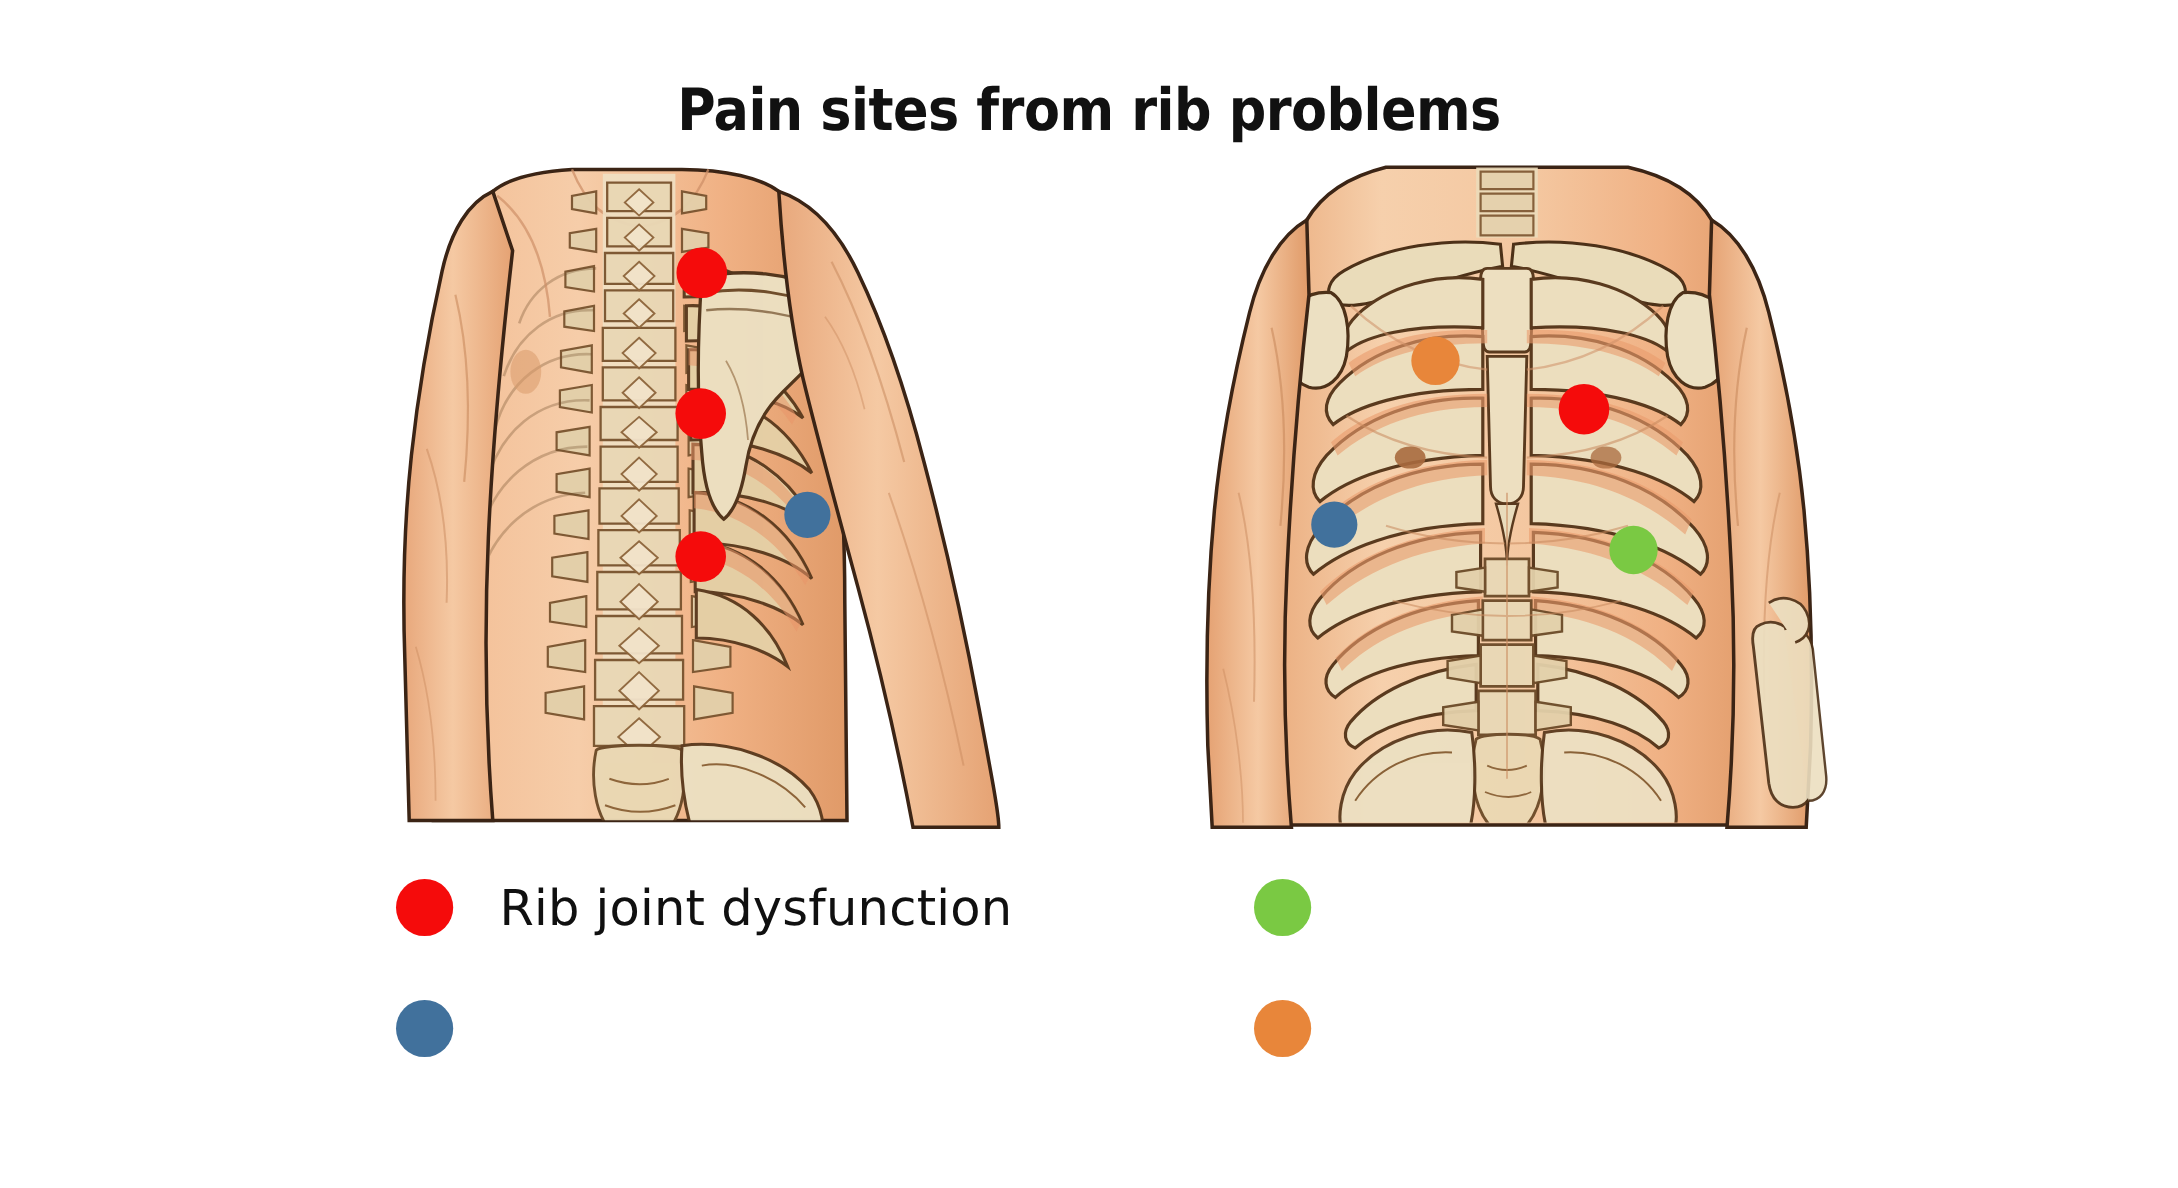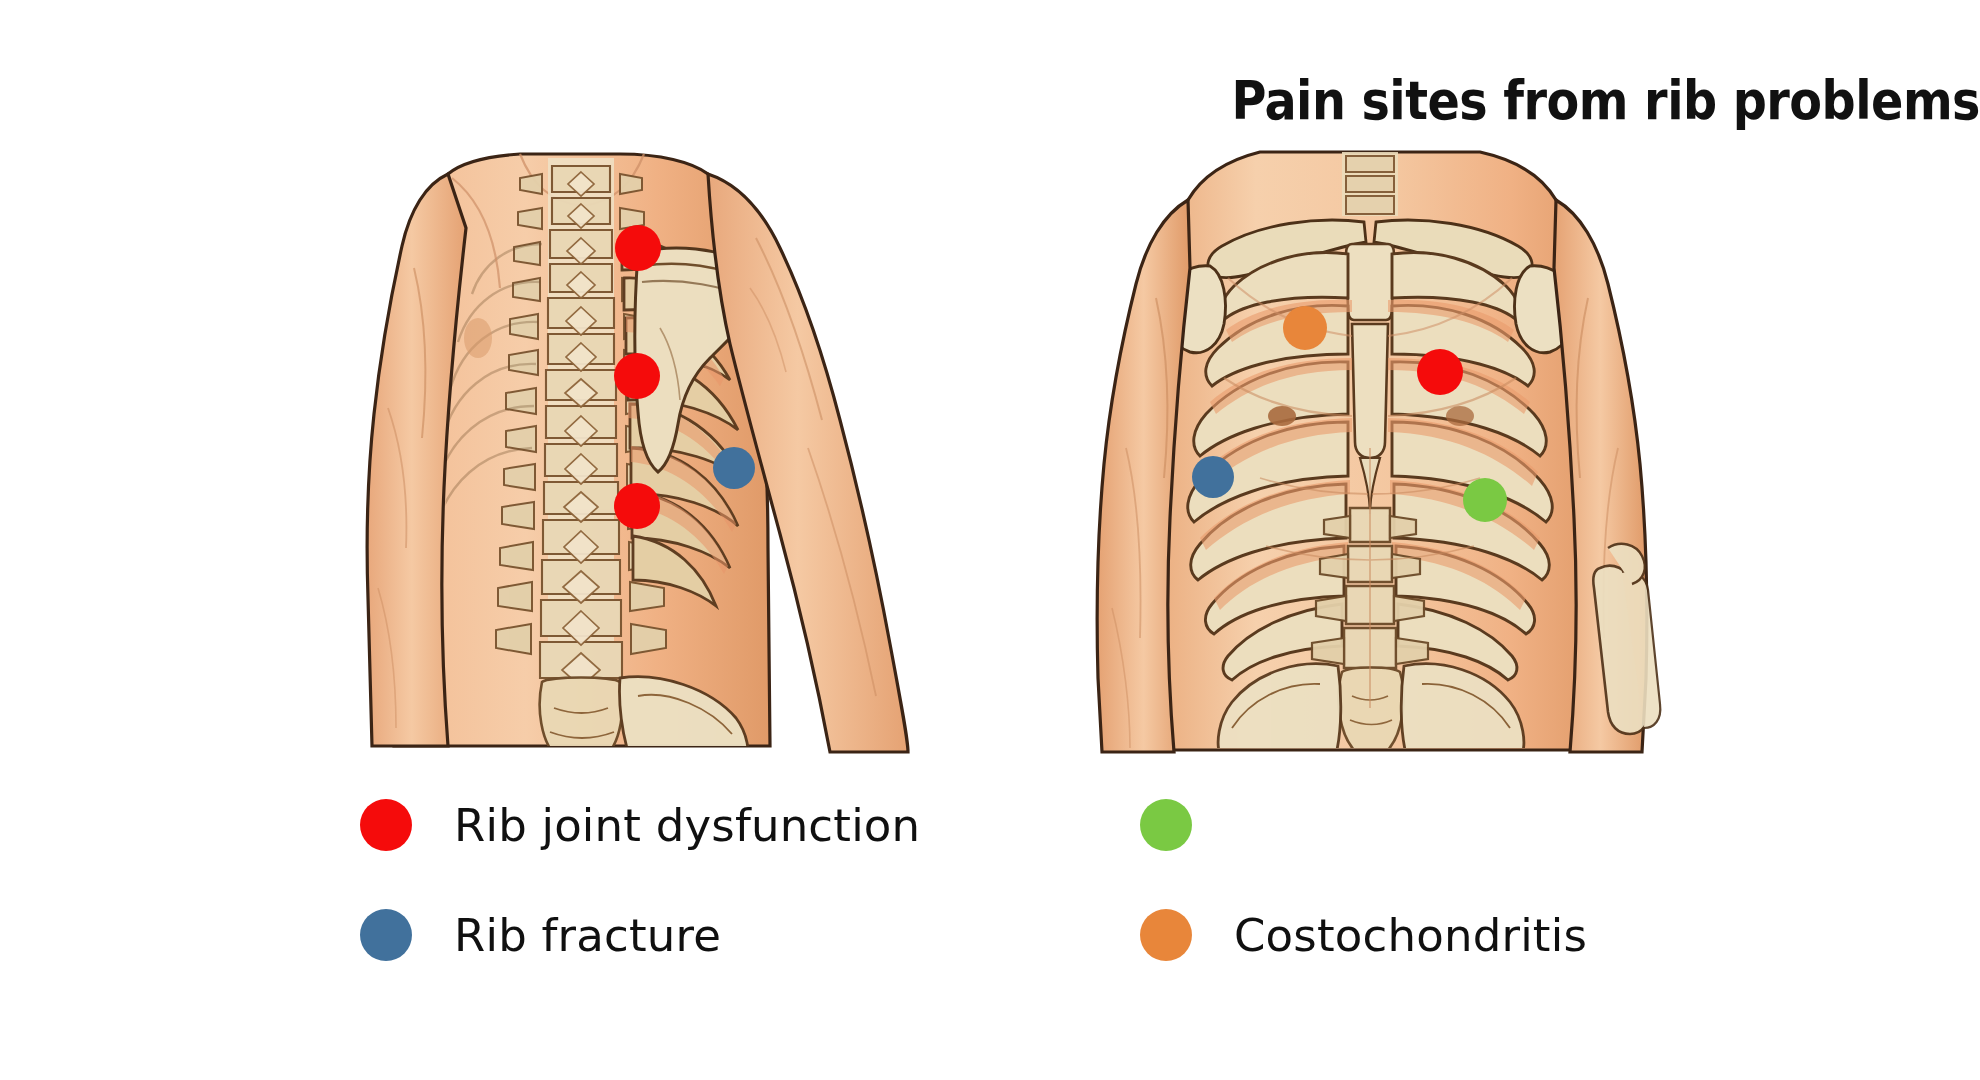--- a/index.html
+++ b/index.html
@@ -9,21 +9,21 @@
     font-family:"Liberation Sans", sans-serif;
     overflow:hidden;
     position:relative;
   }
   #page{position:relative;width:1980px;height:1080px;background:#fff;}
 
   
   #title{
     position:absolute;
     top:36px;left:0;width:1980px;
-    text-align:right;
+    text-align:center;
     font-family:"DejaVu Sans Condensed","Liberation Sans",sans-serif;
     font-weight:bold;
     font-size:53px;
     letter-spacing:-0.5px;
     color:#111111;
     line-height:1.1;
     white-space:nowrap;
   }
 
   
@@ -460,29 +460,27 @@
 
   <div id="legend">
 
     <div class="legend-col" id="legend-col-left">
       <div class="legend-row">
         <span class="legend-dot" style="background:#f50b0b"></span>
         <span class="legend-label">Rib joint dysfunction</span>
       </div>
       <div class="legend-row">
         <span class="legend-dot" style="background:#41719c"></span>
-        <span class="legend-label">Rib fracture</span>
       </div>
     </div>
 
     <div class="legend-col" id="legend-col-right">
       <div class="legend-row">
         <span class="legend-dot" style="background:#7ac943"></span>
       </div>
       <div class="legend-row">
         <span class="legend-dot" style="background:#e8863a"></span>
-        <span class="legend-label">Costochondritis</span>
       </div>
     </div>
 
   </div>
 
 </div>
 
 </body></html>

